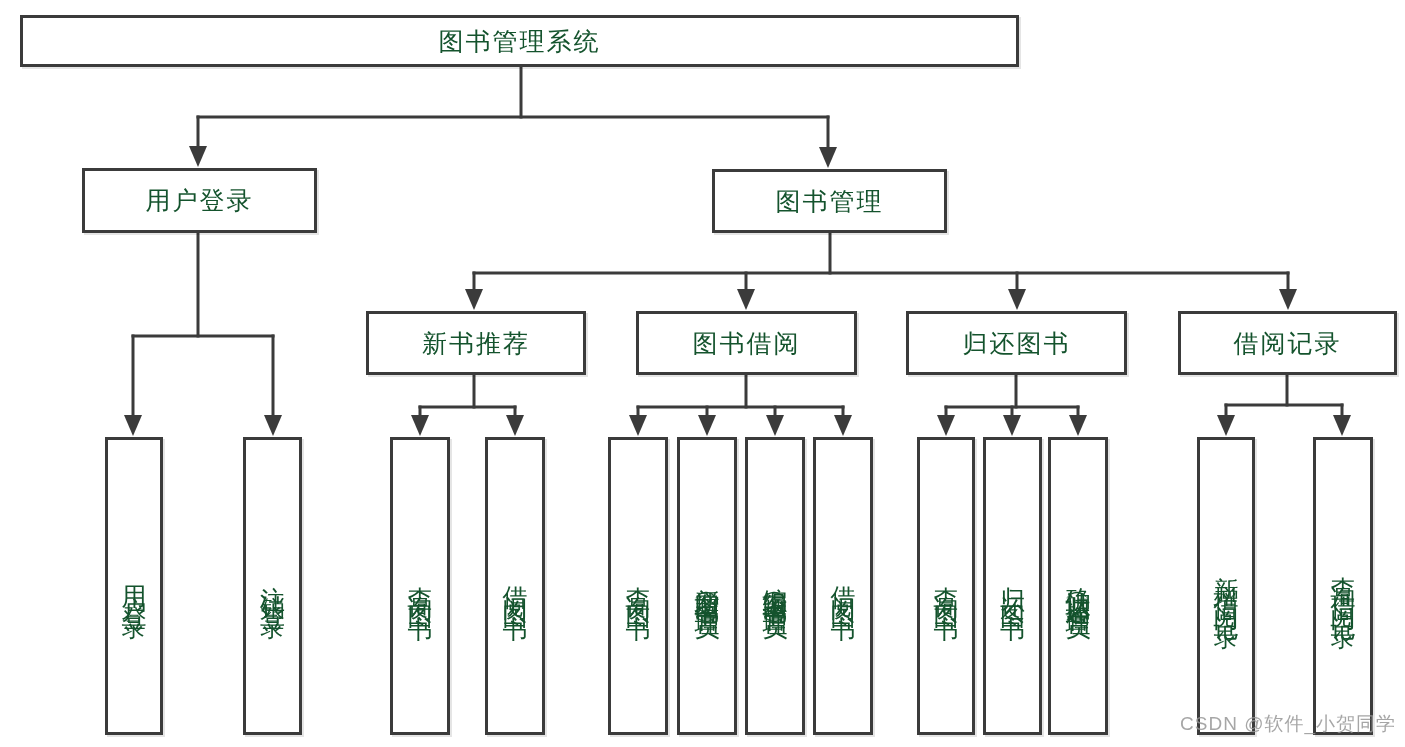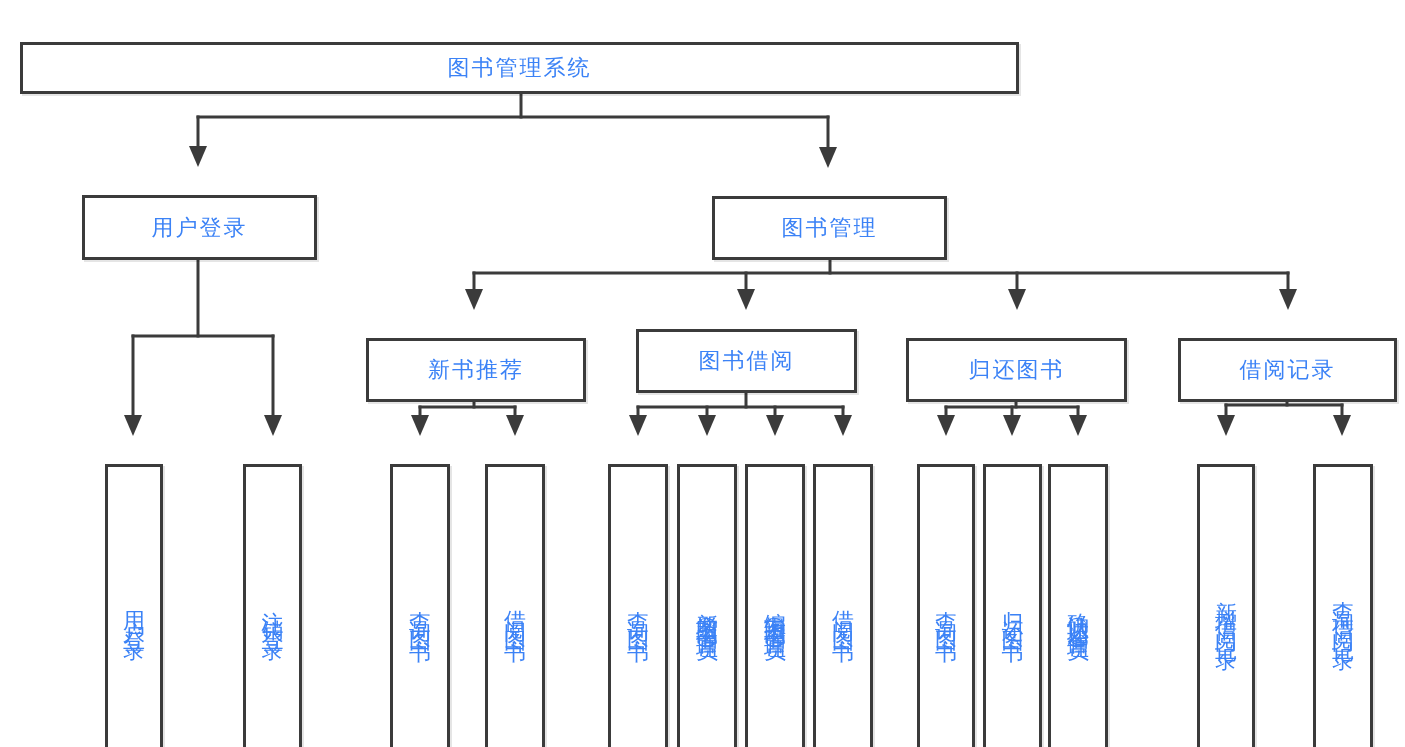--- a/index.html
+++ b/index.html
@@ -4,21 +4,21 @@
 <style>
   html,body{margin:0;padding:0;background:#ffffff;}
   #stage{
     position:relative;width:1405px;height:747px;background:#ffffff;overflow:hidden;
     font-family:"Liberation Sans","DejaVu Sans",sans-serif;
   }
   #connectors{position:absolute;left:0;top:0;z-index:1;}
   .box{
     position:absolute;z-index:2;background:#ffffff;border:3px solid #3b3b3b;
     box-sizing:border-box;display:flex;align-items:center;justify-content:center;
-    font-size:22px;color:#3b82f6;box-shadow:2px 2px 0 rgba(0,0,0,0.10);margin-top:27px;
+    font-size:25px;color:#14532d;box-shadow:2px 2px 0 rgba(0,0,0,0.10);
   }
   .h span{letter-spacing:2px;white-space:nowrap;}
   .v span{
     writing-mode:vertical-rl;text-orientation:mixed;
     letter-spacing:10px;line-height:1;white-space:nowrap;
   }
   .v.tight span{letter-spacing:4px;}
   #watermark{
     position:absolute;z-index:3;right:9px;top:711px;
     font-size:19px;color:rgba(150,150,150,0.85);letter-spacing:1px;white-space:nowrap;
@@ -102,21 +102,21 @@
   <div class="box h" style="left:82px;top:168px;width:235px;height:65px">
     <span>用户登录</span>
   </div>
   <div class="box h" style="left:712px;top:169px;width:235px;height:64px">
     <span>图书管理</span>
   </div>
 
   <div class="box h" style="left:366px;top:311px;width:220px;height:64px">
     <span>新书推荐</span>
   </div>
-  <div class="box h" style="left:636px;top:302px;width:221px;height:64px">
+  <div class="box h" style="left:636px;top:311px;width:221px;height:64px">
     <span>图书借阅</span>
   </div>
   <div class="box h" style="left:906px;top:311px;width:221px;height:64px">
     <span>归还图书</span>
   </div>
   <div class="box h" style="left:1178px;top:311px;width:219px;height:64px">
     <span>借阅记录</span>
   </div>
 
   <div class="box v" style="left:105px;top:437px;width:58px;height:298px">
@@ -156,14 +156,15 @@
     <span>确认归还（管理员）</span>
   </div>
 
   <div class="box v" style="left:1197px;top:437px;width:58px;height:298px">
     <span>新增借阅记录</span>
   </div>
   <div class="box v" style="left:1313px;top:437px;width:60px;height:298px">
     <span>查询借阅记录</span>
   </div>
 
+  <div id="watermark">CSDN @软件_小贺同学</div>
 
 </div>
 
 </body></html>

